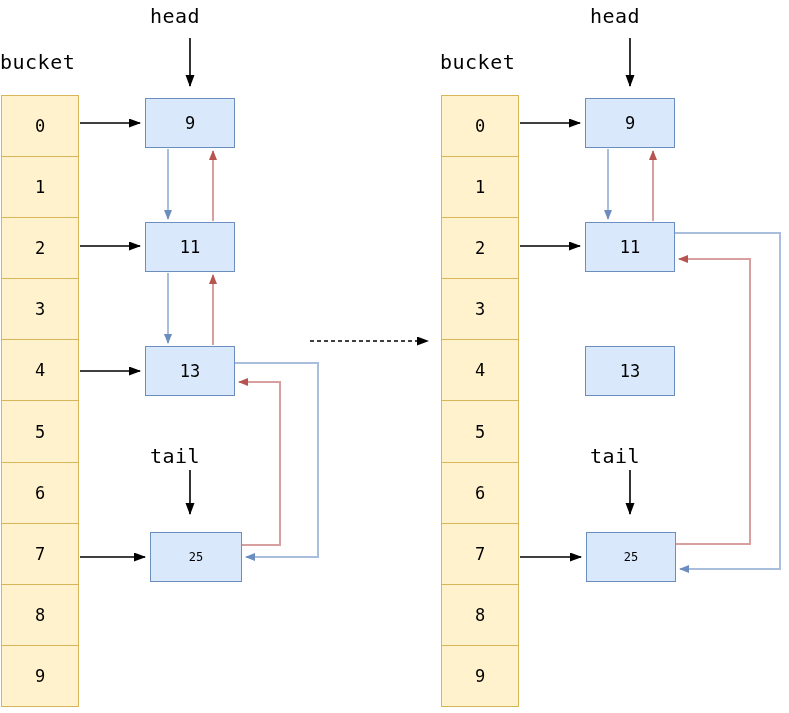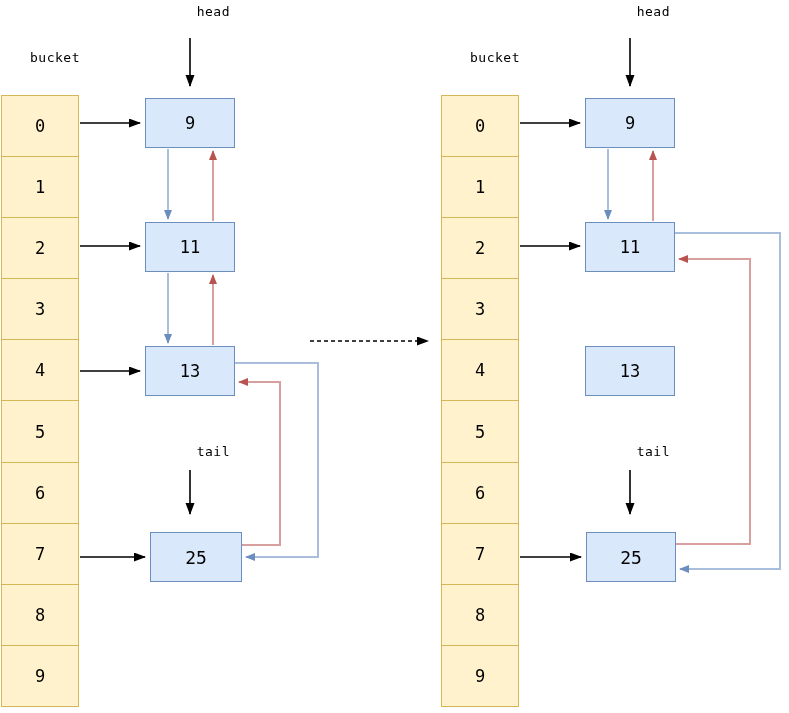--- a/index.html
+++ b/index.html
@@ -6,23 +6,23 @@
   #canvas{
     position:relative;
     width:789px;height:713px;
     background:var(--background,#fff);
     font-family:"DejaVu Sans Mono","Liberation Mono",monospace;
     color:var(--text,#000);
     overflow:hidden;
   }
   .lbl{
     position:absolute;
-    font-size:13px;
+    font-size:20px;
     font-weight:500;
-    text-align:right;
+    text-align:left;
     color:var(--text,#000);
     letter-spacing:0.5px;
   }
   .bucket-col{
     position:absolute;
     top:95px;width:78px;height:612px;
     display:flex;flex-direction:column;
     border:1.5px solid var(--bucket-border,#d6b656);
     background:var(--bucket-fill,#fff2cc);
     box-sizing:border-box;
@@ -37,21 +37,21 @@
   .bucket-col .cell:last-child{border-bottom:none;}
   .node{
     position:absolute;
     width:90px;height:50px;
     background:var(--node-fill,#dae8fc);
     border:1.5px solid var(--node-border,#6c8ebf);
     box-sizing:border-box;
     display:flex;align-items:center;justify-content:center;
     font-size:17px;
   }
-  .node.small-text{font-size:18px;}
+  .node.small-text{font-size:12px;}
   #connectors{position:absolute;left:0;top:0;pointer-events:none;}
   .stroke-black{stroke:var(--black,#000);stroke-width:1.6;fill:none;}
   .stroke-dashed{stroke:var(--black,#000);stroke-width:1.6;fill:none;stroke-dasharray:4 3;}
   .stroke-next{stroke:var(--next-line,#a9bedd);stroke-width:2;fill:none;}
   .stroke-prev{stroke:var(--prev-line,#d7a09e);stroke-width:2;fill:none;}
   .fill-black-head{fill:var(--black,#000);}
   .fill-next-head{fill:var(--next-head,#6c8ebf);}
   .fill-prev-head{fill:var(--prev-head,#b85450);}
 </style>
 </head>

